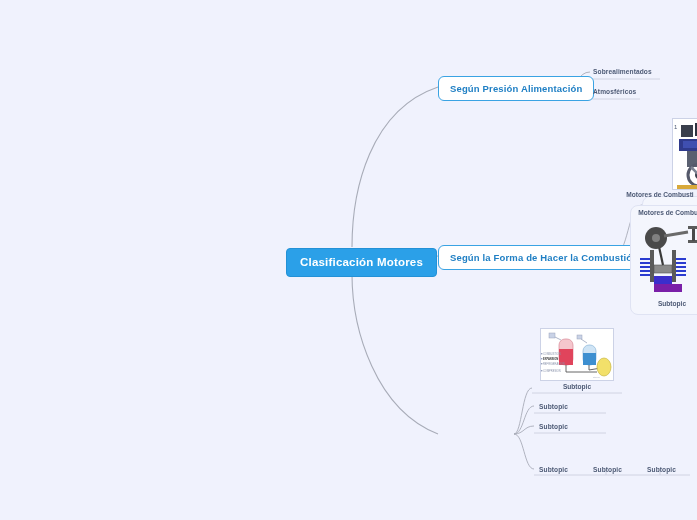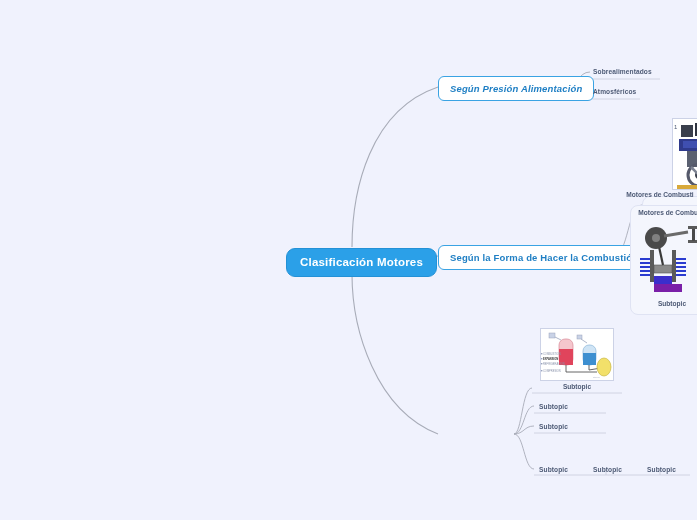--- a/index.html
+++ b/index.html
@@ -29,21 +29,21 @@
   }
   .node {
     position: absolute;
     box-sizing: border-box;
     white-space: nowrap;
   }
   
   .root-node {
     background: #2ba0e8;
     border: 1px solid #2391d6;
-    border-radius: 9px;
+    border-radius: 4px;
     color: #ffffff;
     font-size: 11.5px;
     font-weight: bold;
     letter-spacing: 0.2px;
     padding: 7px 13px 8px 13px;
     text-align: center;
   }
   
   .branch-node {
     background: #ffffff;
@@ -132,21 +132,21 @@
     <line x1="660" y1="475" x2="660" y2="470" stroke="#c8ccda" stroke-width="0.8"></line>
 
     <path d="M 514 434 C 522 434 522 388 532 388" fill="none" stroke="#a8acb8" stroke-width="0.9"></path>
     <line x1="532" y1="393" x2="622" y2="393" stroke="#c8ccda" stroke-width="0.8"></line>
   </svg>
 
   <div class="node root-node" style="left:286px; top:248px;">
     <span>Clasificación Motores</span>
   </div>
 
-  <div class="node branch-node" style="left:438px; top:76px;font-style:italic;">
+  <div class="node branch-node" style="left:438px; top:76px;">
     <span>Según Presión Alimentación</span>
   </div>
 
   <div class="node leaf-label" style="left:590px; top:66px;">
     <span>Sobrealimentados</span>
   </div>
 
   <div class="node leaf-label" style="left:590px; top:86px;">
     <span>Atmosféricos</span>
   </div>

